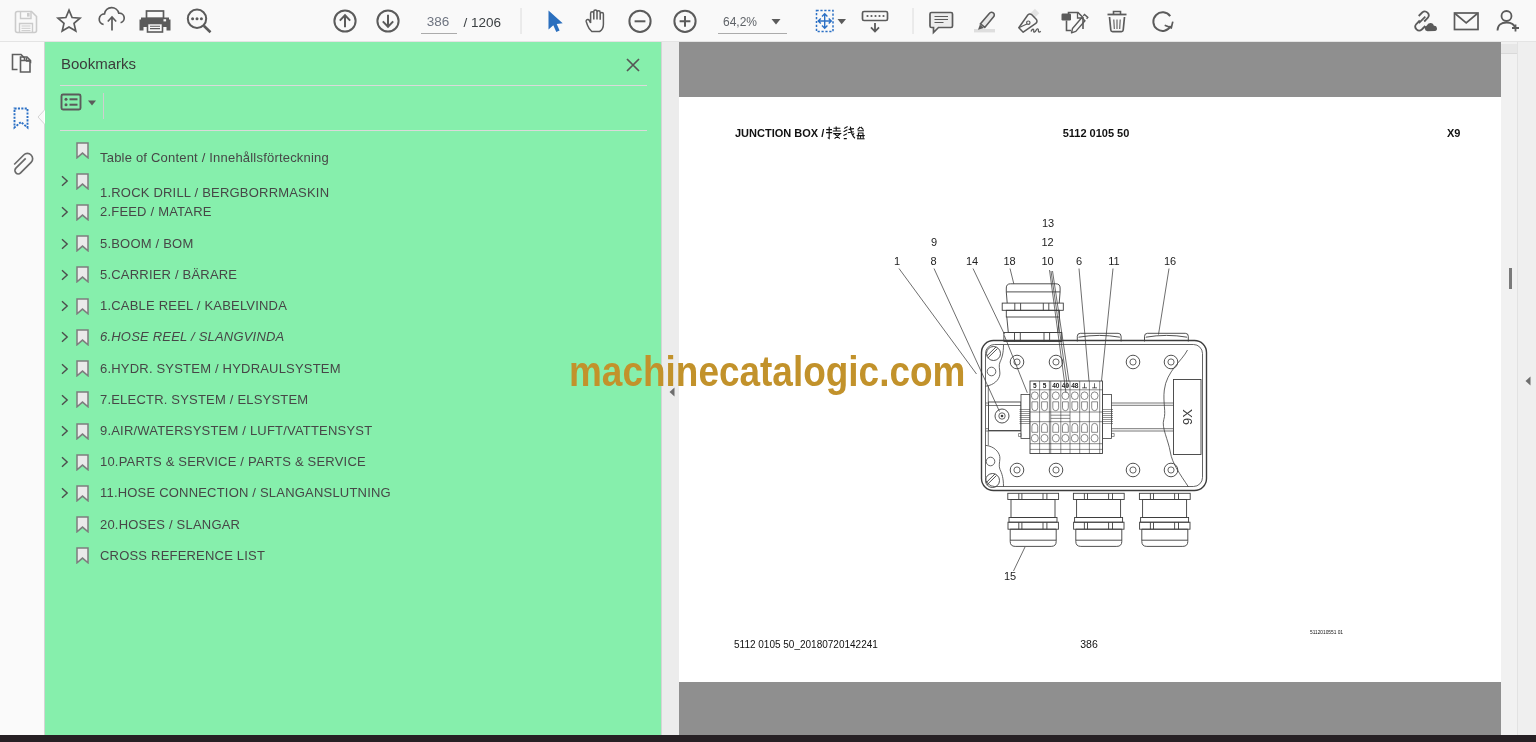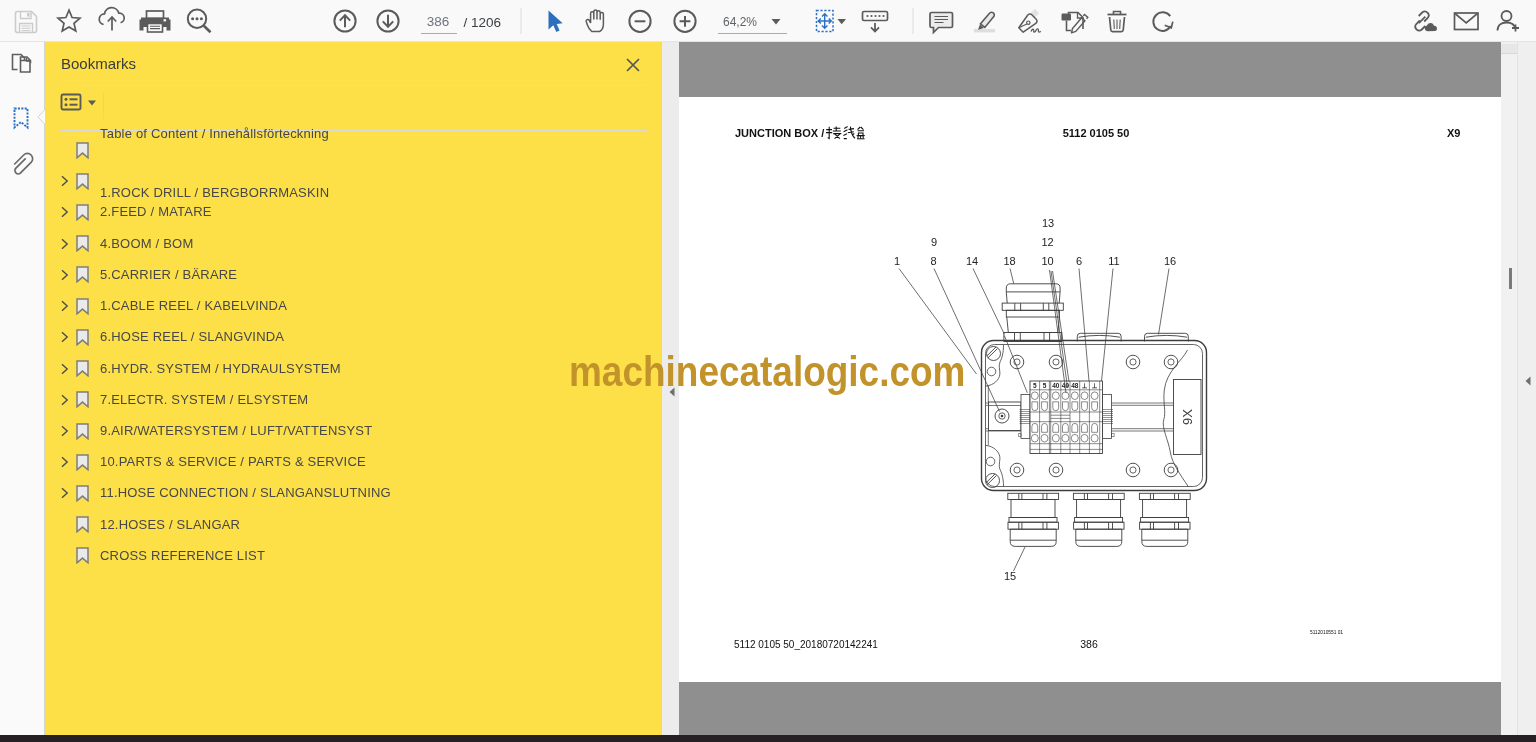--- a/index.html
+++ b/index.html
@@ -3,21 +3,21 @@
 <meta charset="utf-8">
 <style>
   html,body{margin:0;padding:0;}
   body{width:1536px;height:742px;overflow:hidden;font-family:"Liberation Sans",sans-serif;background:#fff;}
   #root{position:relative;width:1536px;height:742px;overflow:hidden;padding-left:12px;}
   .abs{position:absolute;}
   
   #toolbar{left:0;top:0;width:1536px;height:41px;background:#f9f9f9;border-bottom:1px solid #e4e4e4;}
   
   #sidebar{left:0;top:42px;width:44px;height:693px;background:#fafafa;}
-  #panel{left:45px;top:42px;width:616px;height:693px;background:#fde047;}
+  #panel{left:45px;top:42px;width:616px;height:693px;background:#86efac;}
   #splitter{left:661px;top:42px;width:18px;height:693px;background:#ececec;border-left:1px solid #d4d4d4;box-sizing:border-box;}
   #docarea{left:679px;top:42px;width:822px;height:698px;background:#8f8f8f;}
   #page{left:0px;top:55px;width:822px;height:585px;background:#fff;position:absolute;}
   #scrolltrack{left:1501px;top:42px;width:16px;height:693px;background:#f1f1f1;}
   #rightstrip{left:1517px;top:42px;width:19px;height:693px;background:#efefef;border-left:1px solid #e2e2e2;box-sizing:border-box;}
   #bottomstrip{left:0;top:735px;width:1536px;height:7px;background:#262024;}
   .bmrow{position:absolute;left:0;height:20px;white-space:nowrap;color:#474747;font-size:13px;letter-spacing:0.2px;}
   .wm{left:569px;top:351px;font-weight:bold;font-size:42px;color:#c2922b;letter-spacing:0px;z-index:30;line-height:1;transform:scaleX(0.88);transform-origin:0 0;}
 </style>
 </head>
@@ -197,60 +197,60 @@
         <circle cx="7" cy="9.3" r="1.5"></circle>
           <circle cx="7" cy="14.7" r="1.5"></circle>
         <rect x="10.5" y="8.3" width="8" height="2"></rect>
           <rect x="10.5" y="13.7" width="8" height="2"></rect>
       </g>
       <path d="M29,10.5 h8 l-4,5 Z" fill="#5b5b5b"></path>
     </svg>
     <div class="abs" style="left:58px;top:51px;width:1px;height:26px;background:#cfcfcf"></div>
     <div class="abs" style="left:15px;top:87.5px;width:587px;height:1px;background:#dadada"></div>
     <div id="bmlist">
-    <div class="bmrow" style="top:84px;left:55px;">Table of Content / Innehållsförteckning</div>
+    <div class="bmrow" style="top:108px;left:55px;">Table of Content / Innehållsförteckning</div>
     <svg width="13" height="17" viewBox="0 0 13 17" style="position:absolute;left:31px;top:99.5px">
           <path d="M1,1 h11 v14.8 l-5.5,-4.7 l-5.5,4.7 Z" fill="#eaeaea" stroke="#7d7d7d" stroke-width="1.5"></path>
         </svg>
     <div class="bmrow" style="top:143px;left:55px;">1.ROCK DRILL / BERGBORRMASKIN</div>
     <svg width="13" height="17" viewBox="0 0 13 17" style="position:absolute;left:31px;top:130.5px">
           <path d="M1,1 h11 v14.8 l-5.5,-4.7 l-5.5,4.7 Z" fill="#eaeaea" stroke="#7d7d7d" stroke-width="1.5"></path>
         </svg>
     <svg width="9" height="12" viewBox="0 0 9 12" style="position:absolute;left:15px;top:133px">
           <path d="M2,1.2 L7.2,6 L2,10.8" fill="none" stroke="#4c4c4c" stroke-width="1.4"></path>
         </svg>
     <div class="bmrow" style="top:162px;left:55px;">2.FEED / MATARE</div>
     <svg width="13" height="17" viewBox="0 0 13 17" style="position:absolute;left:31px;top:161.5px">
           <path d="M1,1 h11 v14.8 l-5.5,-4.7 l-5.5,4.7 Z" fill="#eaeaea" stroke="#7d7d7d" stroke-width="1.5"></path>
         </svg>
     <svg width="9" height="12" viewBox="0 0 9 12" style="position:absolute;left:15px;top:164px">
           <path d="M2,1.2 L7.2,6 L2,10.8" fill="none" stroke="#4c4c4c" stroke-width="1.4"></path>
         </svg>
-    <div class="bmrow" style="top:193.5px;left:55px;">4.BOOM / BOM</div>
+    <div class="bmrow" style="top:193.5px;left:55px;">5.BOOM / BOM</div>
     <svg width="13" height="17" viewBox="0 0 13 17" style="position:absolute;left:31px;top:193.0px">
           <path d="M1,1 h11 v14.8 l-5.5,-4.7 l-5.5,4.7 Z" fill="#eaeaea" stroke="#7d7d7d" stroke-width="1.5"></path>
         </svg>
     <svg width="9" height="12" viewBox="0 0 9 12" style="position:absolute;left:15px;top:195.5px">
           <path d="M2,1.2 L7.2,6 L2,10.8" fill="none" stroke="#4c4c4c" stroke-width="1.4"></path>
         </svg>
     <div class="bmrow" style="top:224.5px;left:55px;">5.CARRIER / BÄRARE</div>
     <svg width="13" height="17" viewBox="0 0 13 17" style="position:absolute;left:31px;top:224.0px">
           <path d="M1,1 h11 v14.8 l-5.5,-4.7 l-5.5,4.7 Z" fill="#eaeaea" stroke="#7d7d7d" stroke-width="1.5"></path>
         </svg>
     <svg width="9" height="12" viewBox="0 0 9 12" style="position:absolute;left:15px;top:226.5px">
           <path d="M2,1.2 L7.2,6 L2,10.8" fill="none" stroke="#4c4c4c" stroke-width="1.4"></path>
         </svg>
     <div class="bmrow" style="top:256px;left:55px;">1.CABLE REEL / KABELVINDA</div>
     <svg width="13" height="17" viewBox="0 0 13 17" style="position:absolute;left:31px;top:255.5px">
           <path d="M1,1 h11 v14.8 l-5.5,-4.7 l-5.5,4.7 Z" fill="#eaeaea" stroke="#7d7d7d" stroke-width="1.5"></path>
         </svg>
     <svg width="9" height="12" viewBox="0 0 9 12" style="position:absolute;left:15px;top:258px">
           <path d="M2,1.2 L7.2,6 L2,10.8" fill="none" stroke="#4c4c4c" stroke-width="1.4"></path>
         </svg>
-    <div class="bmrow" style="top:287px;left:55px;">6.HOSE REEL / SLANGVINDA</div>
+    <div class="bmrow" style="top:287px;left:55px;font-style:italic;">6.HOSE REEL / SLANGVINDA</div>
     <svg width="13" height="17" viewBox="0 0 13 17" style="position:absolute;left:31px;top:286.5px">
           <path d="M1,1 h11 v14.8 l-5.5,-4.7 l-5.5,4.7 Z" fill="#eaeaea" stroke="#7d7d7d" stroke-width="1.5"></path>
         </svg>
     <svg width="9" height="12" viewBox="0 0 9 12" style="position:absolute;left:15px;top:289px">
           <path d="M2,1.2 L7.2,6 L2,10.8" fill="none" stroke="#4c4c4c" stroke-width="1.4"></path>
         </svg>
     <div class="bmrow" style="top:318.5px;left:55px;">6.HYDR. SYSTEM / HYDRAULSYSTEM</div>
     <svg width="13" height="17" viewBox="0 0 13 17" style="position:absolute;left:31px;top:318.0px">
           <path d="M1,1 h11 v14.8 l-5.5,-4.7 l-5.5,4.7 Z" fill="#eaeaea" stroke="#7d7d7d" stroke-width="1.5"></path>
         </svg>
@@ -278,21 +278,21 @@
     <svg width="9" height="12" viewBox="0 0 9 12" style="position:absolute;left:15px;top:414px">
           <path d="M2,1.2 L7.2,6 L2,10.8" fill="none" stroke="#4c4c4c" stroke-width="1.4"></path>
         </svg>
     <div class="bmrow" style="top:443px;left:55px;">11.HOSE CONNECTION / SLANGANSLUTNING</div>
     <svg width="13" height="17" viewBox="0 0 13 17" style="position:absolute;left:31px;top:442.5px">
           <path d="M1,1 h11 v14.8 l-5.5,-4.7 l-5.5,4.7 Z" fill="#eaeaea" stroke="#7d7d7d" stroke-width="1.5"></path>
         </svg>
     <svg width="9" height="12" viewBox="0 0 9 12" style="position:absolute;left:15px;top:445px">
           <path d="M2,1.2 L7.2,6 L2,10.8" fill="none" stroke="#4c4c4c" stroke-width="1.4"></path>
         </svg>
-    <div class="bmrow" style="top:474.5px;left:55px;">12.HOSES / SLANGAR</div>
+    <div class="bmrow" style="top:474.5px;left:55px;">20.HOSES / SLANGAR</div>
     <svg width="13" height="17" viewBox="0 0 13 17" style="position:absolute;left:31px;top:474.0px">
           <path d="M1,1 h11 v14.8 l-5.5,-4.7 l-5.5,4.7 Z" fill="#eaeaea" stroke="#7d7d7d" stroke-width="1.5"></path>
         </svg>
     <div class="bmrow" style="top:505.5px;left:55px;">CROSS REFERENCE LIST</div>
     <svg width="13" height="17" viewBox="0 0 13 17" style="position:absolute;left:31px;top:505.0px">
           <path d="M1,1 h11 v14.8 l-5.5,-4.7 l-5.5,4.7 Z" fill="#eaeaea" stroke="#7d7d7d" stroke-width="1.5"></path>
         </svg>
     </div>
   </div>
   <div class="abs" id="splitter">

